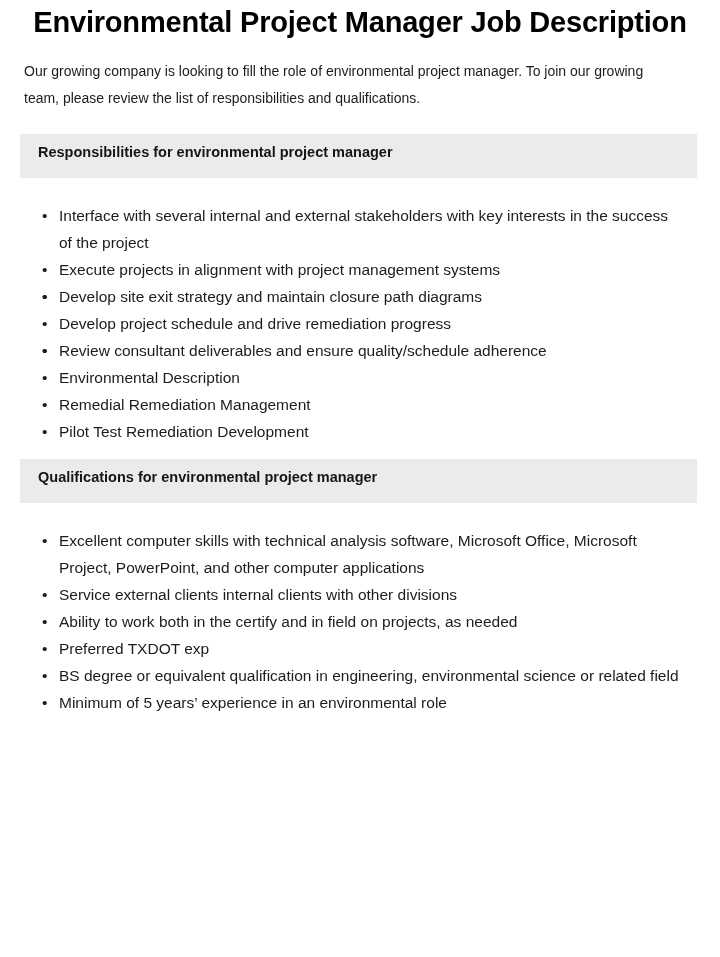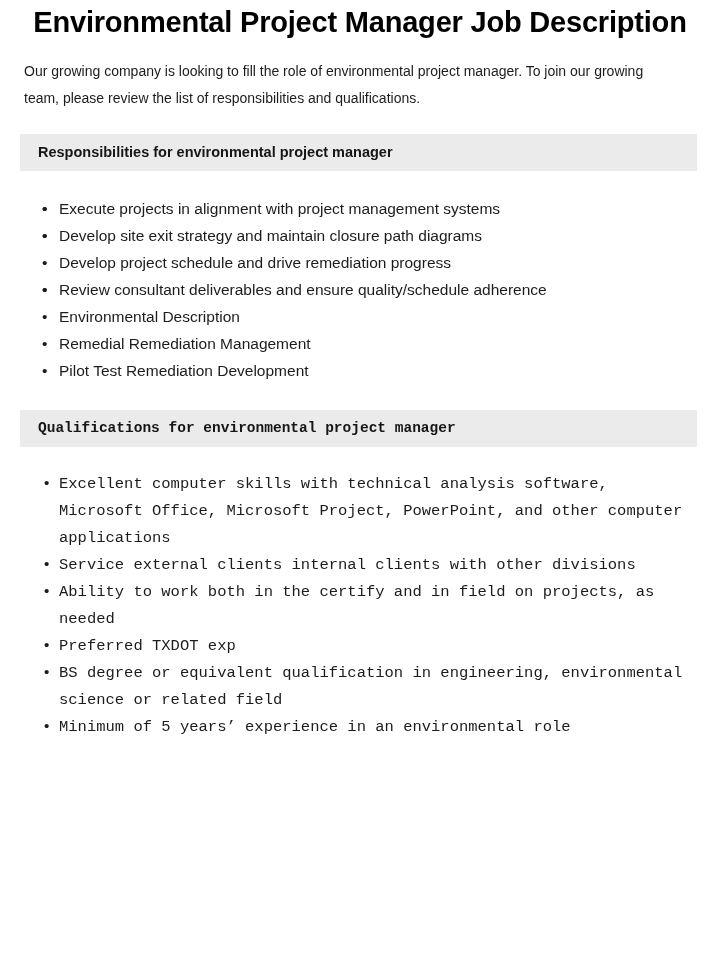--- a/index.html
+++ b/index.html
@@ -45,28 +45,28 @@
     max-width: 700px;
   }
 
   
   .section {
     padding: 0;
   }
   .section-header {
     background: #ebebeb;
     margin: 0 23px 0 20px;
-    padding: 9px 0 9px 18px;
+    padding: 9px 0 16px 18px;
     font-size: 14.5px;
     font-weight: bold;
     color: #161616;
     line-height: 19px;
   }
   .section-responsibilities { margin-top: 22px; }
-  .section-qualifications { margin-top: 26px; font-family: Liberation Mono, monospace; }
+  .section-qualifications { margin-top: 14px; }
 
   
   ul.bullets {
     list-style: none;
     margin: 0;
     padding: 0;
   }
   ul.bullets.first-list { padding-top: 24px; }
   ul.bullets li {
     position: relative;
@@ -95,20 +95,21 @@
 
   <h1 class="doc-title">Environmental Project Manager Job Description</h1>
 
   <p class="intro">Our growing company is looking to fill the role of environmental project manager. To join our growing team, please review the list of responsibilities and qualifications.</p>
 
   <div class="section section-responsibilities">
     <div class="section-header">Responsibilities for environmental project manager</div>
     <ul class="bullets first-list">
         <li>
           <span class="bullet-dot">•</span>
+          <span class="li-text">Interface with several internal and external stakeholders with key interests in the success of the project</span>
         </li>
         <li>
           <span class="bullet-dot">•</span>
           <span class="li-text">Execute projects in alignment with project management systems</span>
         </li>
         <li>
           <span class="bullet-dot">•</span>
         </li>
         <li>
           <span class="bullet-dot">•</span>

